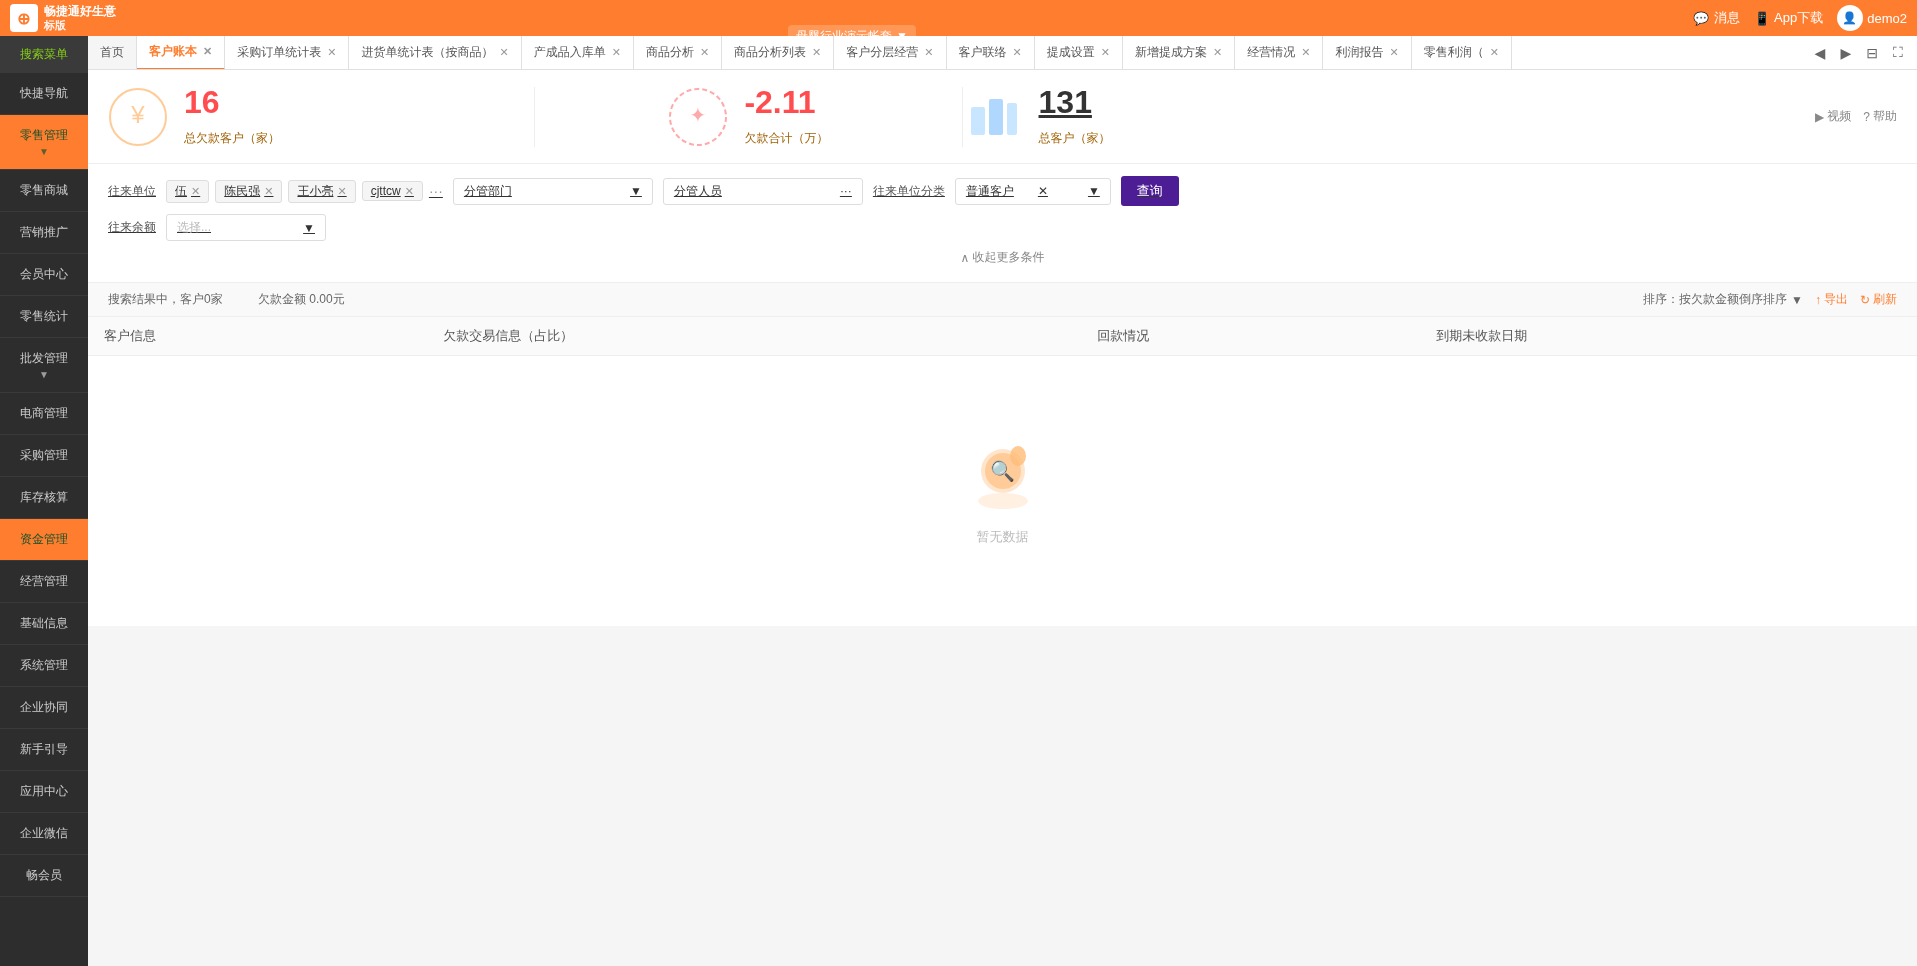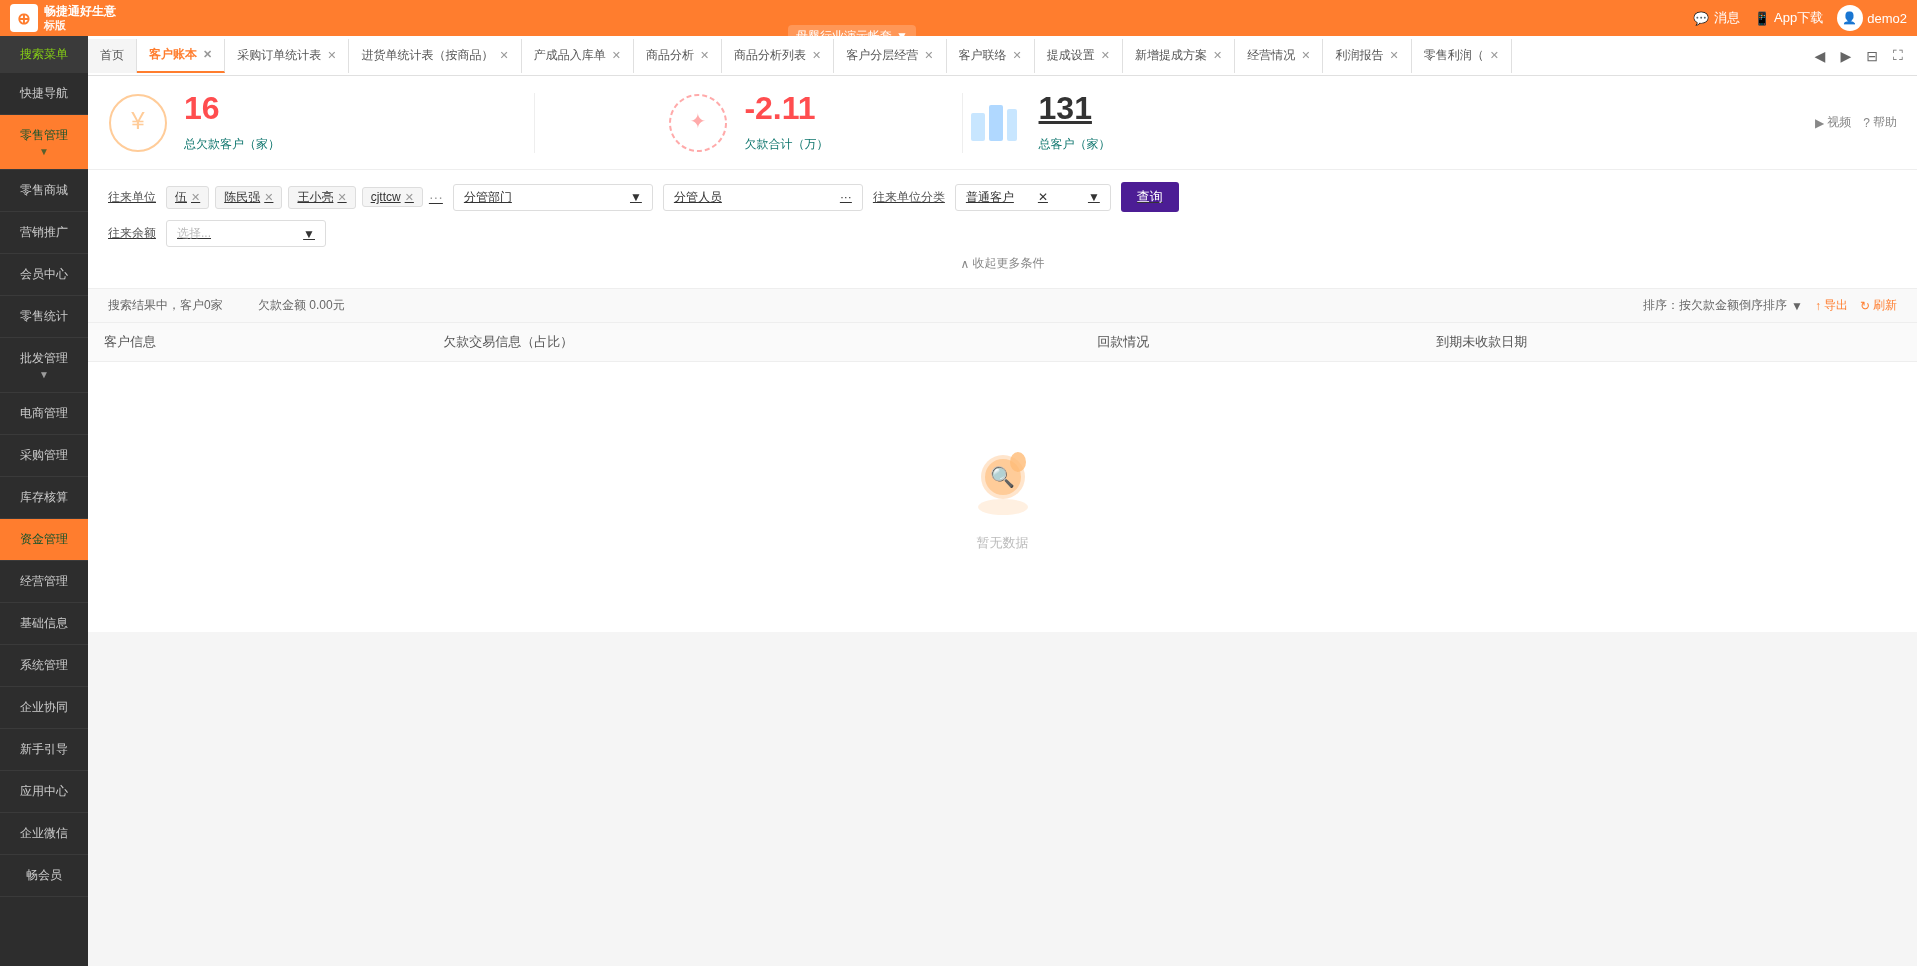--- a/index.html
+++ b/index.html
@@ -4,21 +4,21 @@
   <style>
     * { box-sizing: border-box; margin: 0; padding: 0; font-family: 'Microsoft YaHei', Arial, sans-serif; }
     body { background: #f5f5f5; font-size: 13px; color: #333; overflow: hidden; height: 966px; }
 
     
     .app-wrapper { display: flex; flex-direction: column; height: 100vh; }
     .top-bar { background: #ff7d2e; height: 36px; display: flex; align-items: center; padding: 0 10px; flex-shrink: 0; }
     .main-layout { display: flex; flex: 1; overflow: hidden; }
     .sidebar { width: 88px; background: #2d2d2d; display: flex; flex-direction: column; flex-shrink: 0; overflow-y: auto; }
     .content-area { flex: 1; display: flex; flex-direction: column; overflow: hidden; }
-    .tab-bar { background: #fff; border-bottom: 1px solid #e0e0e0; display: flex; align-items: center; height: 40px; flex-shrink: 0; overflow: hidden; }
+    .tab-bar { background: #fff; border-bottom: 1px solid #e0e0e0; display: flex; align-items: center; height: 34px; flex-shrink: 0; overflow: hidden; }
     .page-content { flex: 1; overflow-y: auto; background: #f5f5f5; padding: 0; }
 
     
     .top-bar-logo { display: flex; align-items: center; gap: 6px; color: #fff; font-size: 14px; font-weight: bold; flex: 1; }
     .logo-icon { width: 28px; height: 28px; background: #fff; border-radius: 4px; display: flex; align-items: center; justify-content: center; }
     .logo-icon span { color: #ff7d2e; font-size: 16px; }
     .logo-text { line-height: 1.2; }
     .logo-text .line1 { font-size: 12px; }
     .logo-text .line2 { font-size: 11px; opacity: 0.9; }
     .top-bar-selector { display: flex; align-items: center; gap: 4px; background: rgba(255,255,255,0.2); border-radius: 4px; padding: 3px 8px; color: #fff; font-size: 12px; cursor: pointer; margin-top: 36px; }
@@ -41,21 +41,21 @@
     .tab-ctrl-btn { width: 22px; height: 22px; display: flex; align-items: center; justify-content: center; cursor: pointer; color: #666; font-size: 14px; }
     .tab-home { background: #f5f5f5; }
 
     
     .stats-area { background: #fff; padding: 16px 20px; display: flex; align-items: center; justify-content: space-between; border-bottom: 1px solid #eee; }
     .stat-block { display: flex; align-items: center; gap: 16px; flex: 1; }
     .stat-icon { width: 60px; height: 60px; display: flex; align-items: center; justify-content: center; }
     .stat-values { display: flex; flex-direction: column; }
     .stat-main { font-size: 32px; font-weight: bold; color: #ff4d4f; line-height: 1; }
     .stat-main.dark { color: #333; }
-    .stat-label { font-size: 12px; color: #0f766e; margin-top: 12px; }
+    .stat-label { font-size: 12px; color: #a16207; margin-top: 12px; }
     .stat-divider { width: 1px; height: 60px; background: #eee; }
     .stat-help { display: flex; gap: 12px; color: #888; font-size: 12px; }
     .stat-help-btn { display: flex; align-items: center; gap: 3px; cursor: pointer; }
 
     
     .filter-area { background: #fff; padding: 12px 20px; border-bottom: 1px solid #eee; }
     .filter-row { display: flex; align-items: center; gap: 10px; margin-bottom: 8px; flex-wrap: wrap; text-decoration: underline; }
     .filter-label { font-size: 12px; color: #555; white-space: nowrap; }
     .filter-tags { display: flex; align-items: center; gap: 6px; flex-wrap: wrap; }
     .filter-tag { background: #f5f5f5; border: 1px solid #ddd; border-radius: 3px; padding: 2px 8px; font-size: 12px; display: flex; align-items: center; gap: 4px; }

